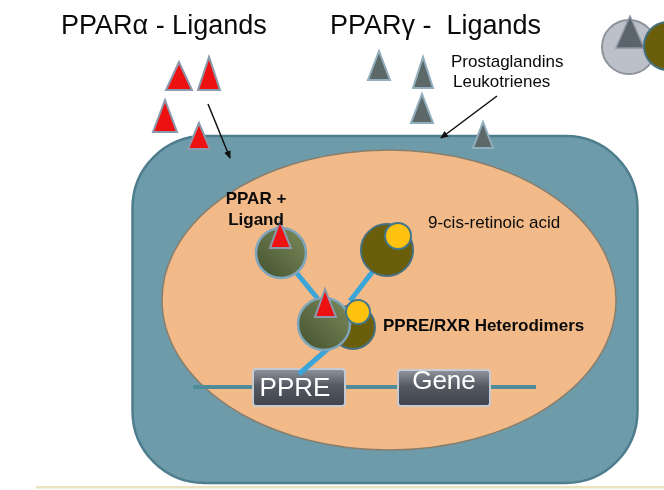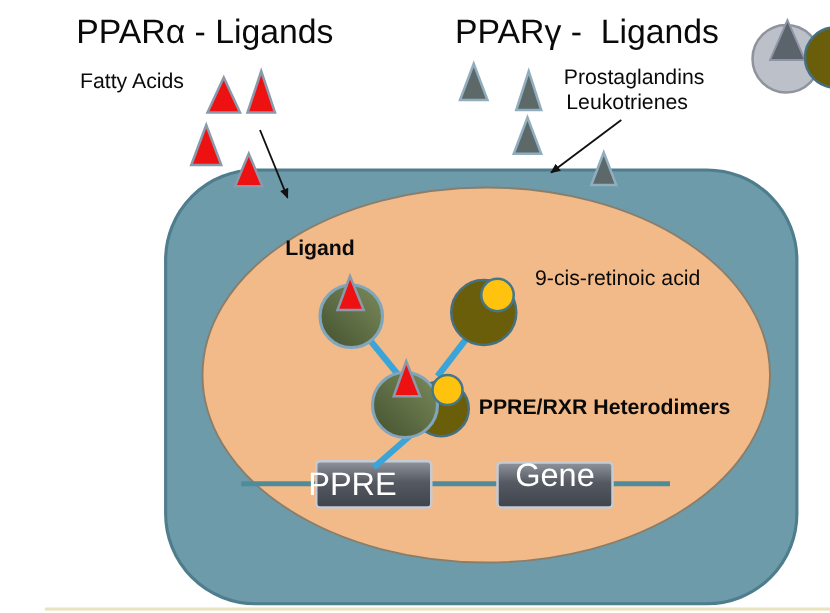--- a/index.html
+++ b/index.html
@@ -75,34 +75,34 @@
     <circle cx="593" cy="47" r="27" stroke="#8E939D" stroke-width="2" fill="#BCC0C8"></circle>
     <polygon points="594,16 580,48 608,48" stroke="#8F94A6" stroke-width="1.5" fill="#5C646B"></polygon>
     <circle cx="632" cy="46" r="24" stroke="#44707F" stroke-width="2" fill="#6B5E0B"></circle>
     <circle cx="642" cy="30" r="13" stroke="#45778A" stroke-width="2" fill="#FFC20E"></circle>
 
     <rect x="0" y="486" width="664" height="2.5" fill="#EAE3BD"></rect>
   </svg>
 
   <div class="txt title" style="left:25px;top:10px">PPARα - Ligands</div>
 
-  <div class="txt title" style="left:328px;top:10px">PPARγ -  Ligands</div>
+  <div class="txt title" style="left:294px;top:10px">PPARγ -  Ligands</div>
 
-  <div class="txt small" style="left:28px;top:55px">Fatty Acids</div>
 
   <div class="txt small" style="left:417px;top:72px">Leukotrienes</div>
 
   <div class="txt small" style="left:415px;top:52px">Prostaglandins</div>
 
   <div class="txt bold center" style="left:183px;top:188px;width:74px">
+    <div>PPAR +</div>
     <div>Ligand</div>
   </div>
 
 
   <div class="txt small" style="left:392px;top:213px">9-cis-retinoic acid</div>
 
   <div class="txt bold" style="left:347px;top:315px">PPRE/RXR Heterodimers</div>
 
-  <div class="boxlabel" style="left:204px;top:369px;width:84px;height:37px">PPRE</div>
+  <div class="boxlabel" style="left:217px;top:369px;width:84px;height:37px">PPRE</div>
 
   <div class="boxlabel" style="left:362px;top:370px;width:92px;height:21px">Gene</div>
 
 </div>
 
 </body></html>

